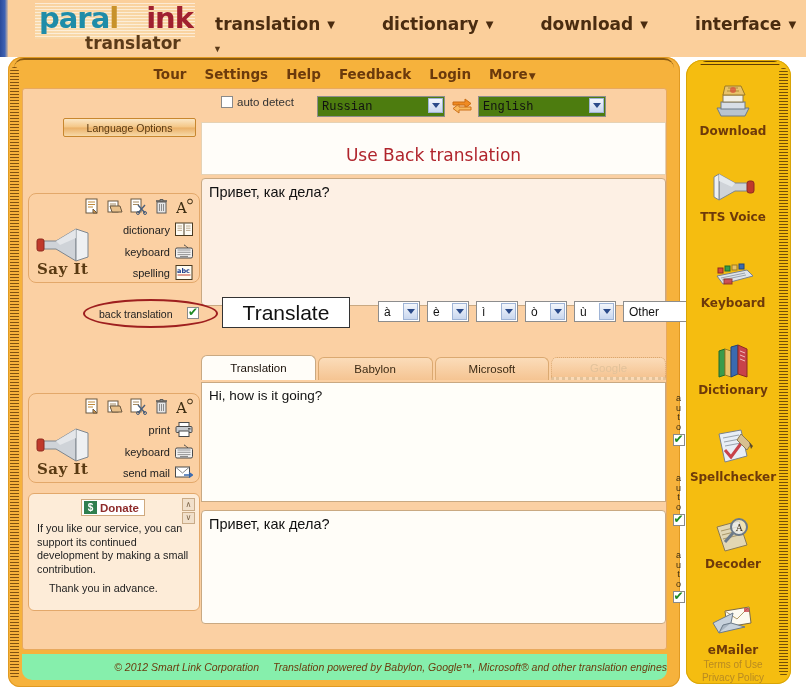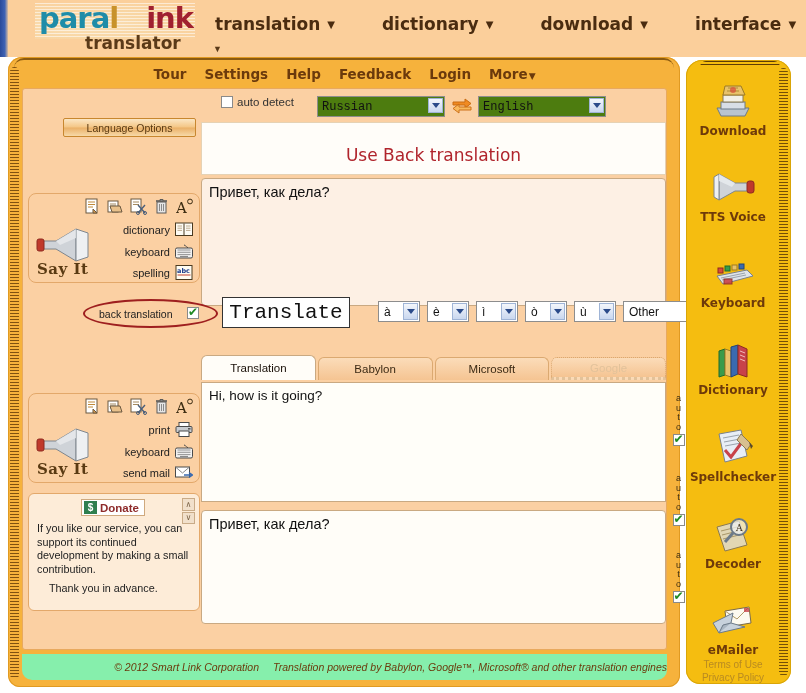--- a/index.html
+++ b/index.html
@@ -214,21 +214,21 @@
   }
   .backtrans-lbl {
     position:absolute; left:76px; top:11px; font-size:10.5px; color:#222;
   }
   .backtrans-cb { position:absolute; left:164px; top:10px; }
   .btn-translate {
     position:absolute; left:199px; top:0px; width:128px; height:31px;
     background:#ffffff; border:1px solid #333;
     display:flex; align-items:center; justify-content:center;
     font-size:21px; color:#111; cursor:pointer;
-    font-family:Liberation Mono, monospace;
+    font-family:Liberation Sans, sans-serif;
   }
   .accents { position:absolute; left:355px; top:4px; display:flex; gap:7px; }
   .acc {
     width:42px; height:21px; background:#fff; border:1px solid #8d8d8d;
     position:relative; font-size:12px; color:#111;
     display:flex; align-items:center; padding-left:5px; cursor:pointer;
   }
   .acc.wide { width:85px; }
   .acc .arrow-box {
     position:absolute; right:1px; top:1px; width:15px; height:17px;

